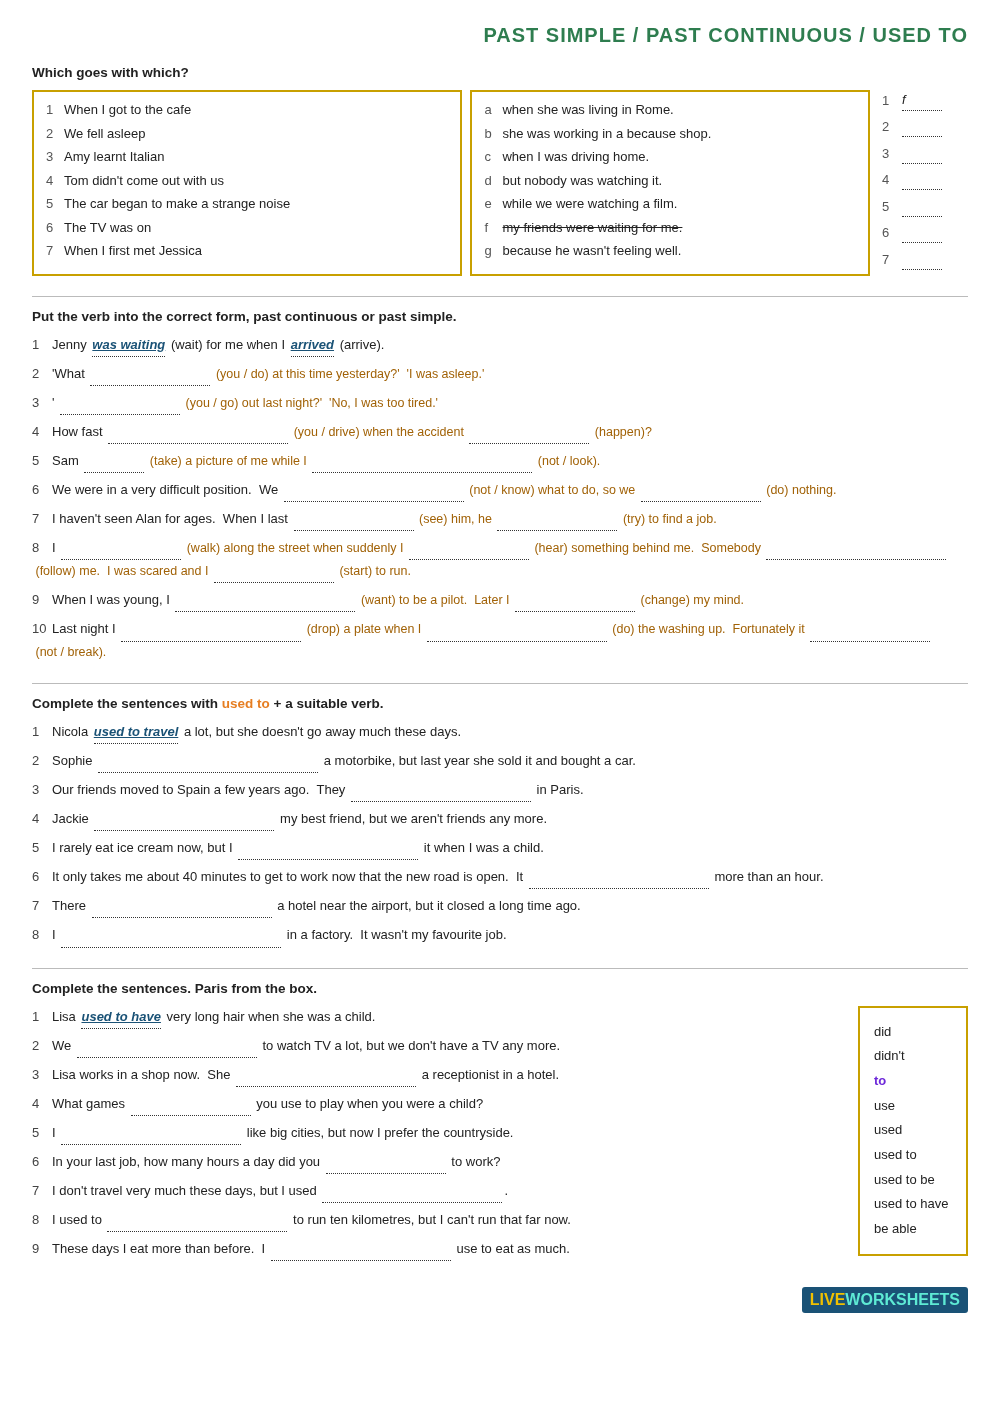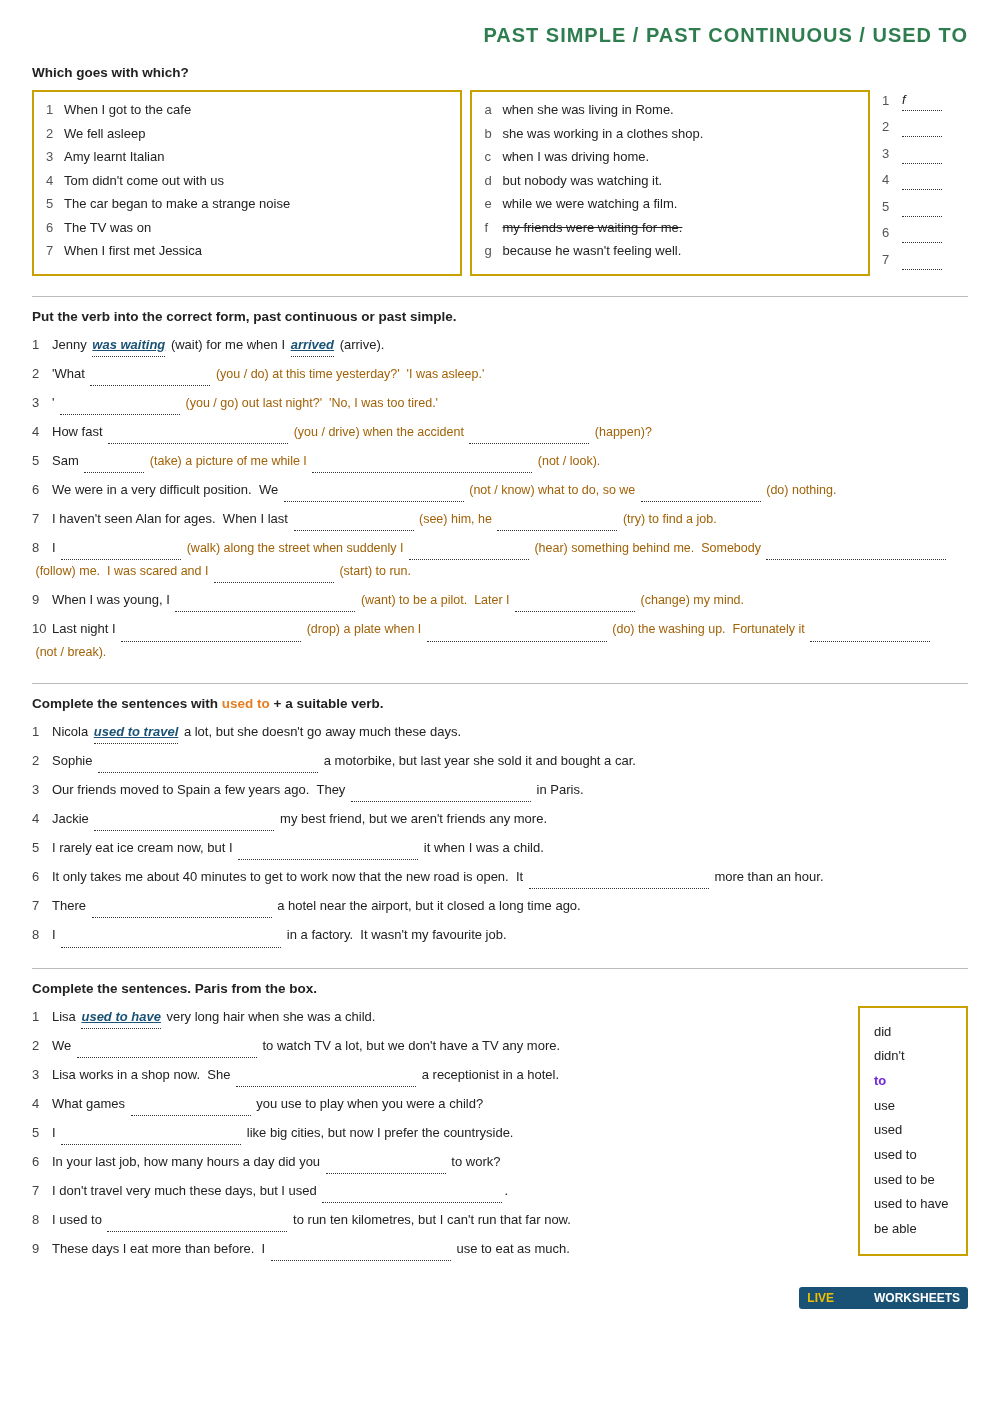--- a/index.html
+++ b/index.html
@@ -163,27 +163,26 @@
       color: #1a5276;
       font-weight: bold;
     }
     .logo-box {
       display: inline-flex;
       align-items: center;
       background: #1a5276;
       color: white;
       padding: 4px 8px;
       border-radius: 3px;
-      font-size: 12px;
+      font-size: 16px;
       font-weight: bold;
       margin-left: 4px;
-      gap: 40px;
     }
     .logo-text-live { color: #f0c000; }
-    .logo-text-ws { color: #ffffff; }
+    .logo-text-ws { color: #5eead4; }
     .clearfix::after { content: ''; display: table; clear: both; }
   </style>
 </head>
 <body>
 
 <h1>PAST SIMPLE / PAST CONTINUOUS / USED TO</h1>
 
 <div class="section-block">
   <div class="section-title">Which goes with which?</div>
   <div class="match-section">
@@ -219,21 +218,21 @@
       </div>
     </div>
 
     <div class="match-right">
       <div class="match-item">
         <span class="letter">a</span>
         <span>when she was living in Rome.</span>
       </div>
       <div class="match-item">
         <span class="letter">b</span>
-        <span>she was working in a clothes shop.</span>
+        <span>she was working in a because shop.</span>
       </div>
       <div class="match-item">
         <span class="letter">c</span>
         <span>when I was driving home.</span>
       </div>
       <div class="match-item">
         <span class="letter">d</span>
         <span>but nobody was watching it.</span>
       </div>
       <div class="match-item">

